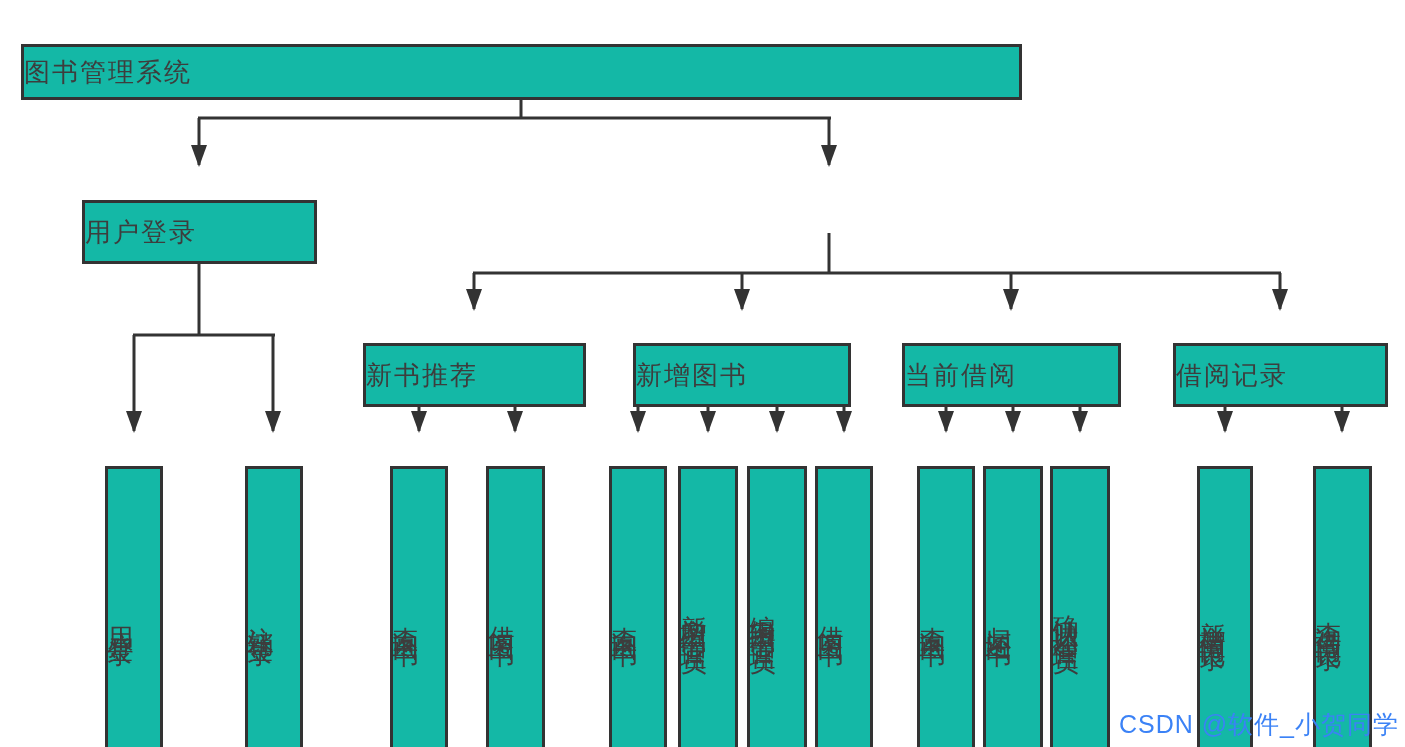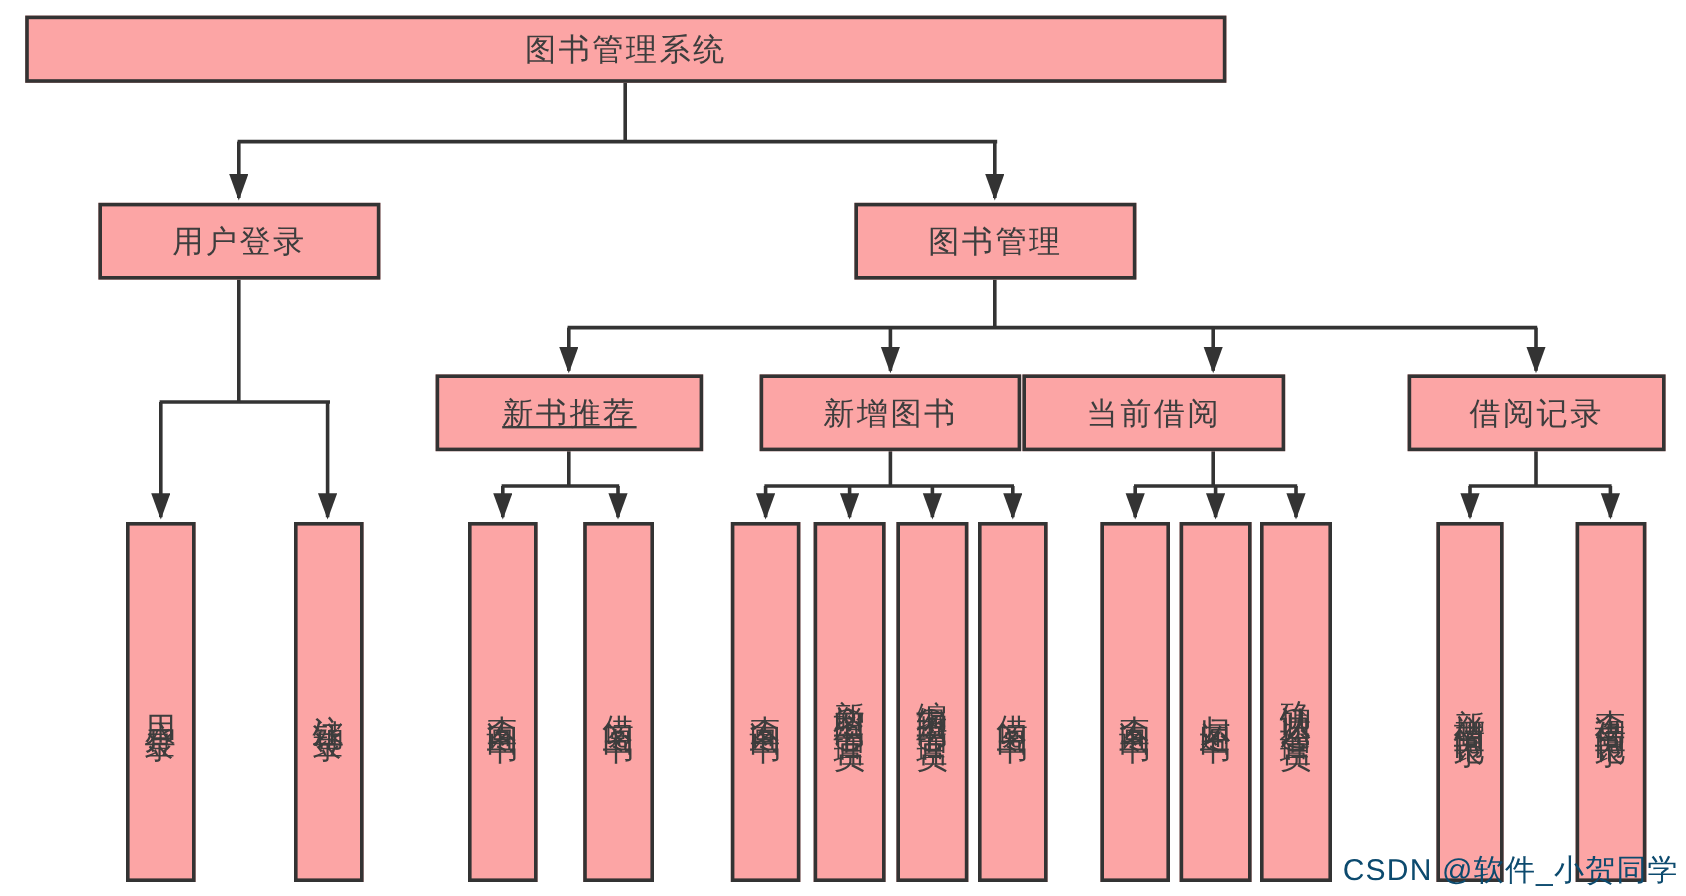--- a/index.html
+++ b/index.html
@@ -14,45 +14,46 @@
   #connectors {
     position: absolute;
     left: 0; top: 0;
     width: 1405px; height: 747px;
     z-index: 1;
   }
   .node {
     position: absolute;
     box-sizing: border-box;
     border: 3px solid #333333;
-    background: #fca5a5;
+    background: #14b8a6;
     color: #3d3d3d;
     display: flex;
     align-items: center;
-    justify-content: center;
+    justify-content: flex-start;
     z-index: 2;
+    margin-top: 31px;
   }
   .h-label {
     font-size: 26px;
     letter-spacing: 2px;
     white-space: nowrap;
   }
   .v-label {
     writing-mode: vertical-lr;
     text-orientation: mixed;
     font-size: 26px;
     letter-spacing: 5px;
     line-height: 1;
   }
   .watermark {
     position: absolute;
     right: 6px;
     top: 708px;
     font-size: 25px;
-    color: #0c4a6e;
+    color: #3b82f6;
     letter-spacing: 1px;
     z-index: 3;
     white-space: nowrap;
   }
 </style>
 </head>
 <body>
 
 <div id="stage">
 
@@ -106,31 +107,28 @@
     </g>
   </svg>
 
   <div class="node" style="left:21px; top:13px; width:1001px; height:56px;">
     <span class="h-label">图书管理系统</span>
   </div>
 
   <div class="node" style="left:82px; top:169px; width:235px; height:64px;">
     <span class="h-label">用户登录</span>
   </div>
-  <div class="node" style="left:712px; top:169px; width:235px; height:64px;">
-    <span class="h-label">图书管理</span>
-  </div>
 
-  <div class="node" style="left:363px; top:312px; width:223px; height:64px;text-decoration:underline;">
+  <div class="node" style="left:363px; top:312px; width:223px; height:64px;">
     <span class="h-label">新书推荐</span>
   </div>
   <div class="node" style="left:633px; top:312px; width:218px; height:64px;">
     <span class="h-label">新增图书</span>
   </div>
-  <div class="node" style="left:852px; top:312px; width:219px; height:64px;">
+  <div class="node" style="left:902px; top:312px; width:219px; height:64px;">
     <span class="h-label">当前借阅</span>
   </div>
   <div class="node" style="left:1173px; top:312px; width:215px; height:64px;">
     <span class="h-label">借阅记录</span>
   </div>
 
   <div class="node" style="left:105px; top:435px; width:58px; height:300px;">
     <span class="v-label">用户登录</span>
   </div>
   <div class="node" style="left:245px; top:435px; width:58px; height:300px;">

